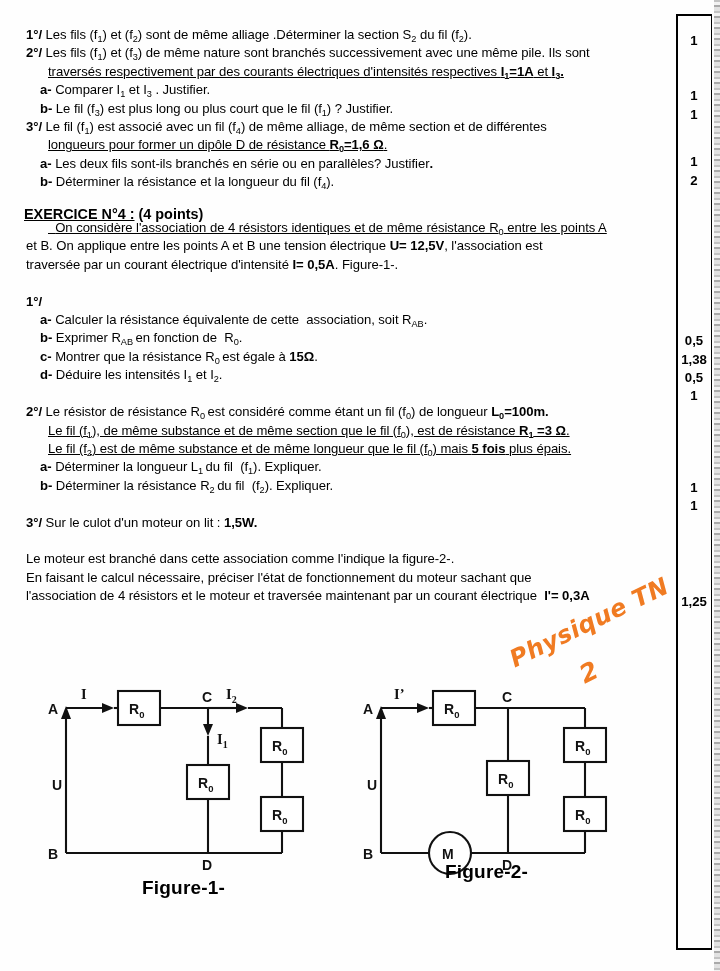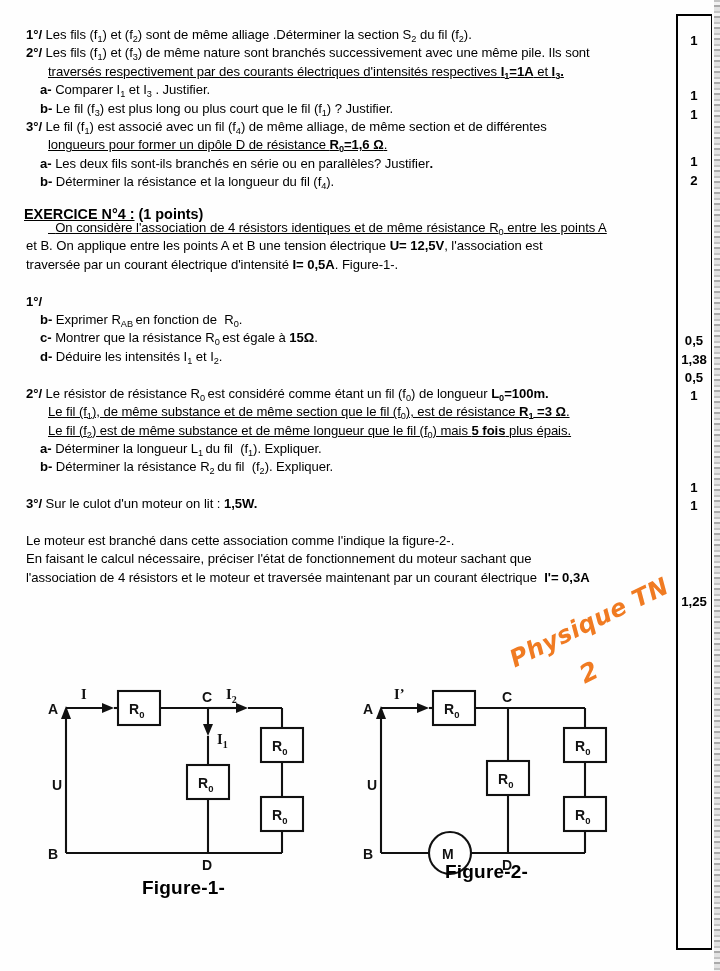--- a/index.html
+++ b/index.html
@@ -179,41 +179,42 @@
         <div class="ln ind2"><b>b-</b> Déterminer la résistance et la longueur du fil (f<sub>4</sub>).</div>
       </div>
     <div class="spacer"></div>
     <div class="spacer-sm"></div>
     <div id="ex2-lines">
         <div class="ln ind1">  On considère l'association de 4 résistors identiques et de même résistance R<sub>0</sub> entre les points A</div>
         <div class="ln">et B. On applique entre les points A et B une tension électrique <b>U= 12,5V</b>, l'association est</div>
         <div class="ln">traversée par un courant électrique d'intensité <b>I= 0,5A</b>. Figure-1-.</div>
         <div class="ln">&nbsp;</div>
         <div class="ln"><b>1°/</b></div>
+        <div class="ln ind2"><b>a-</b> Calculer la résistance équivalente de cette  association, soit R<sub>AB</sub>.</div>
         <div class="ln ind2"><b>b-</b> Exprimer R<sub>AB </sub>en fonction de  R<sub>0</sub>.</div>
         <div class="ln ind2"><b>c-</b> Montrer que la résistance R<sub>0 </sub>est égale à <b>15Ω</b>.</div>
         <div class="ln ind2"><b>d-</b> Déduire les intensités I<sub>1</sub> et I<sub>2</sub>.</div>
         <div class="ln">&nbsp;</div>
         <div class="ln"><b>2°/</b> Le résistor de résistance R<sub>0 </sub>est considéré comme étant un fil (f<sub>0</sub>) de longueur <b>L<sub>0</sub>=100m.</b></div>
         <div class="ln ind1">Le fil (f<sub>1</sub>), de même substance et de même section que le fil (f<sub>0</sub>), est de résistance <b>R<sub>1</sub> =3 Ω</b>.</div>
         <div class="ln ind1">Le fil (f<sub>2</sub>) est de même substance et de même longueur que le fil (f<sub>0</sub>) mais <b>5 fois</b> plus épais.</div>
         <div class="ln ind2"><b>a-</b> Déterminer la longueur L<sub>1 </sub>du fil  (f<sub>1</sub>). Expliquer.</div>
         <div class="ln ind2"><b>b-</b> Déterminer la résistance R<sub>2 </sub>du fil  (f<sub>2</sub>). Expliquer.</div>
         <div class="ln">&nbsp;</div>
         <div class="ln"><b>3°/</b> Sur le culot d'un moteur on lit : <b>1,5W.</b></div>
         <div class="ln">&nbsp;</div>
         <div class="ln">Le moteur est branché dans cette association comme l'indique la figure-2-.</div>
         <div class="ln">En faisant le calcul nécessaire, préciser l'état de fonctionnement du moteur sachant que</div>
         <div class="ln">l'association de 4 résistors et le moteur et traversée maintenant par un courant électrique  <b>I'= 0,3A</b></div>
         <div class="ln">&nbsp;</div>
       </div>
   </div>
 
   <div class="exo-head">
-    <span class="u">EXERCICE N°4 :</span><span> (1 points)</span>
+    <span class="u">EXERCICE N°4 :</span><span> (4 points)</span>
   </div>
 
   <div class="marks-box"></div>
   <div id="marks-host">
       <div class="mark" style="left: 674px; top: 33px;">1</div>
       <div class="mark" style="left: 674px; top: 88px;">1</div>
       <div class="mark" style="left: 674px; top: 107px;">1</div>
       <div class="mark" style="left: 674px; top: 154px;">1</div>
       <div class="mark" style="left: 674px; top: 173px;">2</div>
       <div class="mark" style="left: 674px; top: 333px;">0,5</div>

